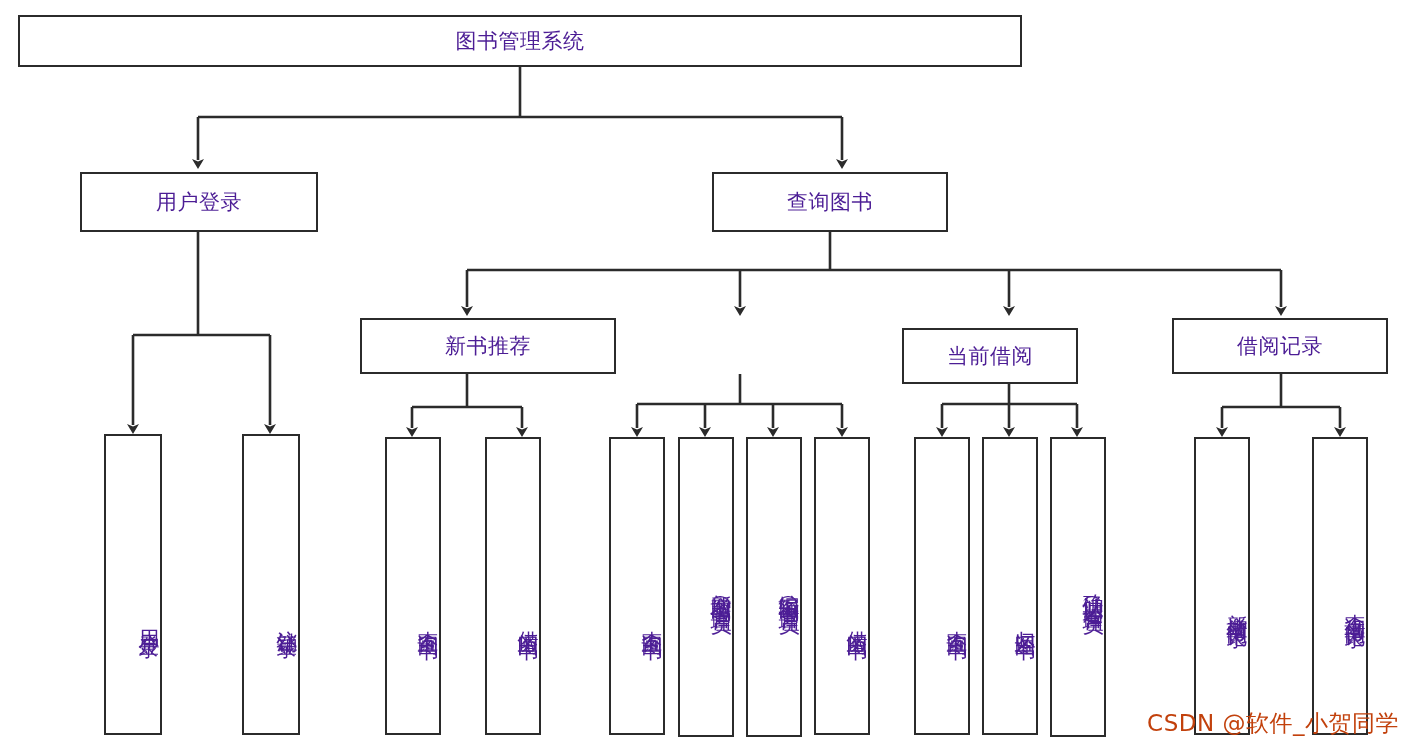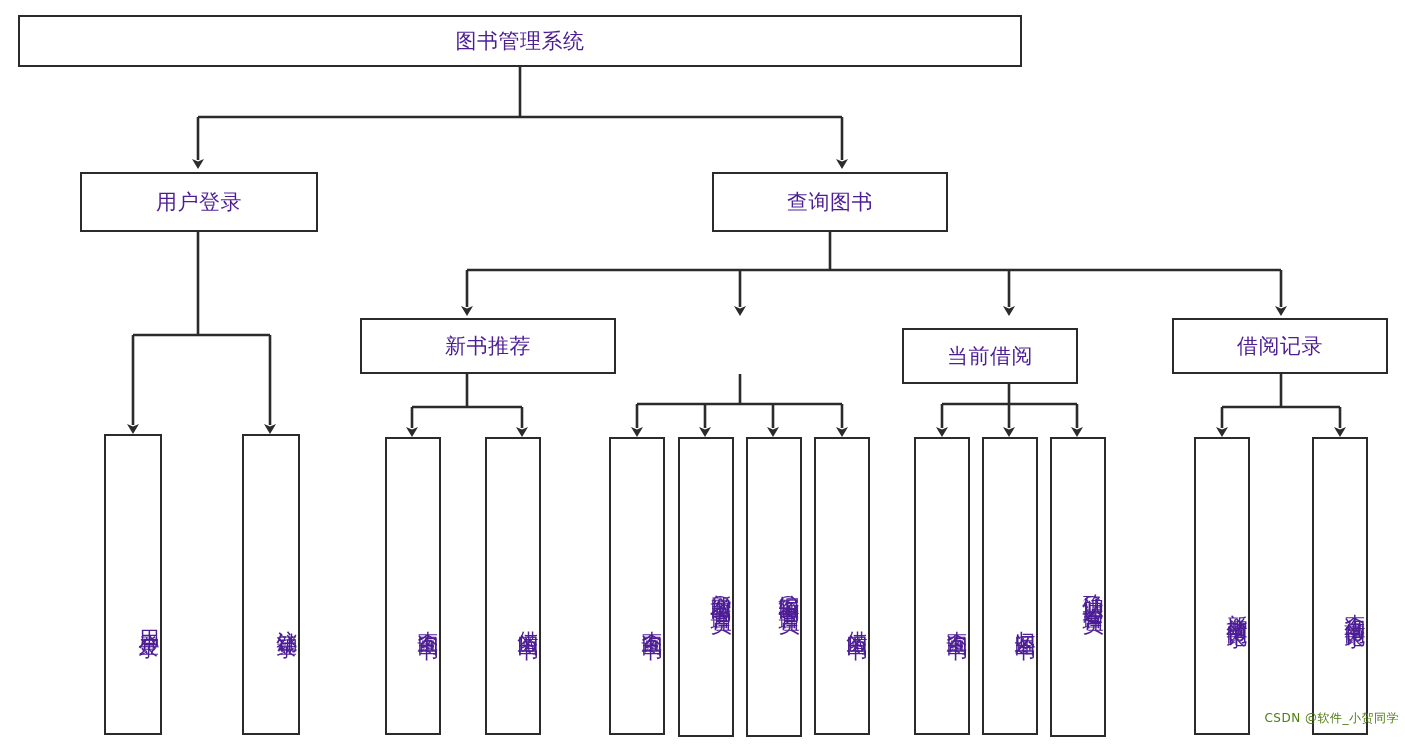--- a/index.html
+++ b/index.html
@@ -51,23 +51,23 @@
   }
   .node.vert .label {
     writing-mode: vertical-rl;
     text-orientation: upright;
     display: block;
     line-height: 1.05;
   }
   .watermark {
     position: absolute;
     right: 6px;
-    bottom: 20px;
-    font-size: 12px;
-    color: #4d7c0f;
+    bottom: 8px;
+    font-size: 23px;
+    color: #c2410c;
     letter-spacing: 0.5px;
     white-space: nowrap;
   }
 </style>
 </head>
 <body>
 
 <div id="diagram-root">
 
   <svg class="lines" viewBox="0 0 1405 747">

